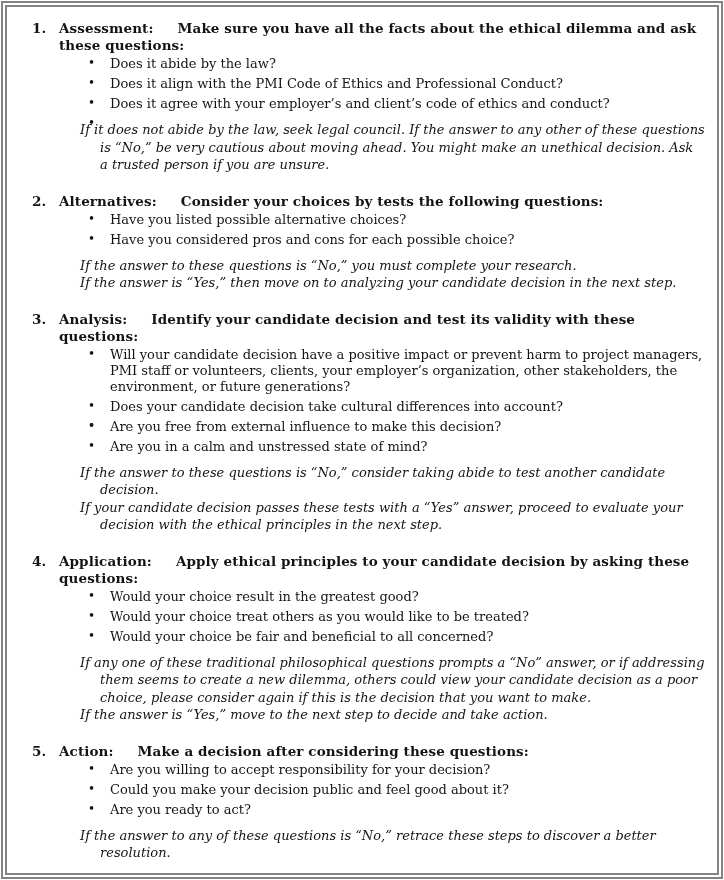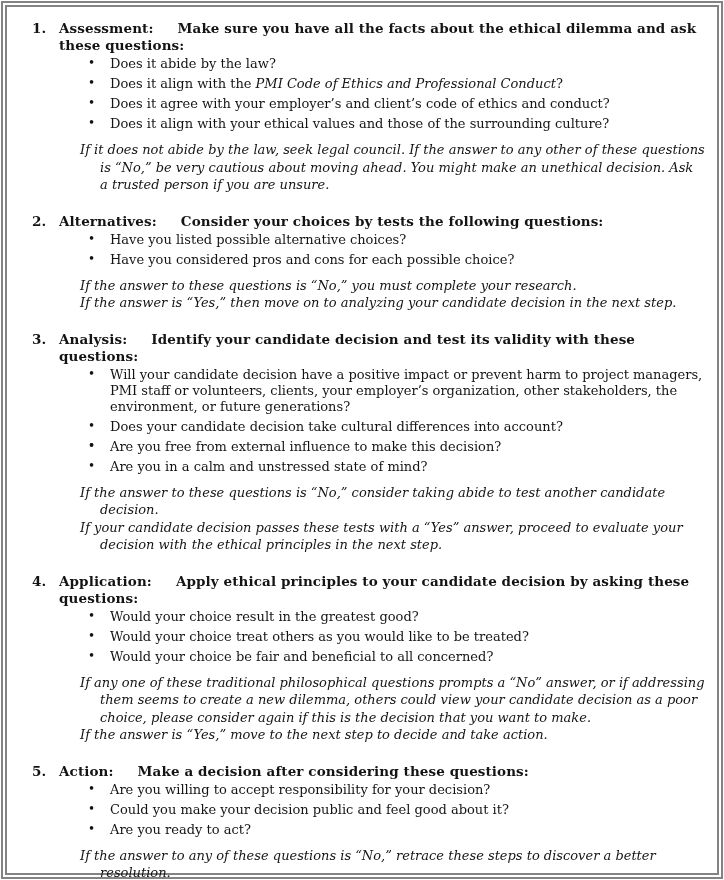--- a/index.html
+++ b/index.html
@@ -75,40 +75,39 @@
   }
   .note {
     margin: 0;
     font-style: italic;
     font-size: 13px;
     line-height: 17.5px;
     padding-left: 20px;
     text-indent: -20px;
   }
   .inline-italic {
-    font-style: italic;
   }
 </style>
 </head>
 <body>
 
 <div class="page">
   <div class="page-frame">
     <div class="content">
 
       <div class="section">
         <div class="sec-head">
           <span class="sec-num">1.</span>
           <div class="sec-title"><span class="sec-label">Assessment:</span><span>Make sure you have all the facts about the ethical dilemma and ask these questions:</span></div>
         </div>
         <ul class="bullets">
           <li><span class="dot">•</span><span>Does it abide by the law?</span></li>
           <li><span class="dot">•</span><span>Does it align with the </span><span class="inline-italic">PMI Code of Ethics and Professional Conduct</span><span>?</span></li>
           <li><span class="dot">•</span><span>Does it agree with your employer’s and client’s code of ethics and conduct?</span></li>
-          <li><span class="dot">•</span><span>Does it align with your ethical values and those of the surrounding culture?</span></li>
+          <li><span class="dot">•</span></li>
         </ul>
         <div class="notes">
           <p class="note">If it does not abide by the law, seek legal council.  If the answer to any other of these questions is “No,” be very cautious about moving ahead.  You might make an unethical decision. Ask a trusted person if you are unsure.</p>
         </div>
       </div>
 
       <div class="section">
         <div class="sec-head">
           <span class="sec-num">2.</span>
           <div class="sec-title"><span class="sec-label">Alternatives:</span><span>Consider your choices by tests the following questions:</span></div>

